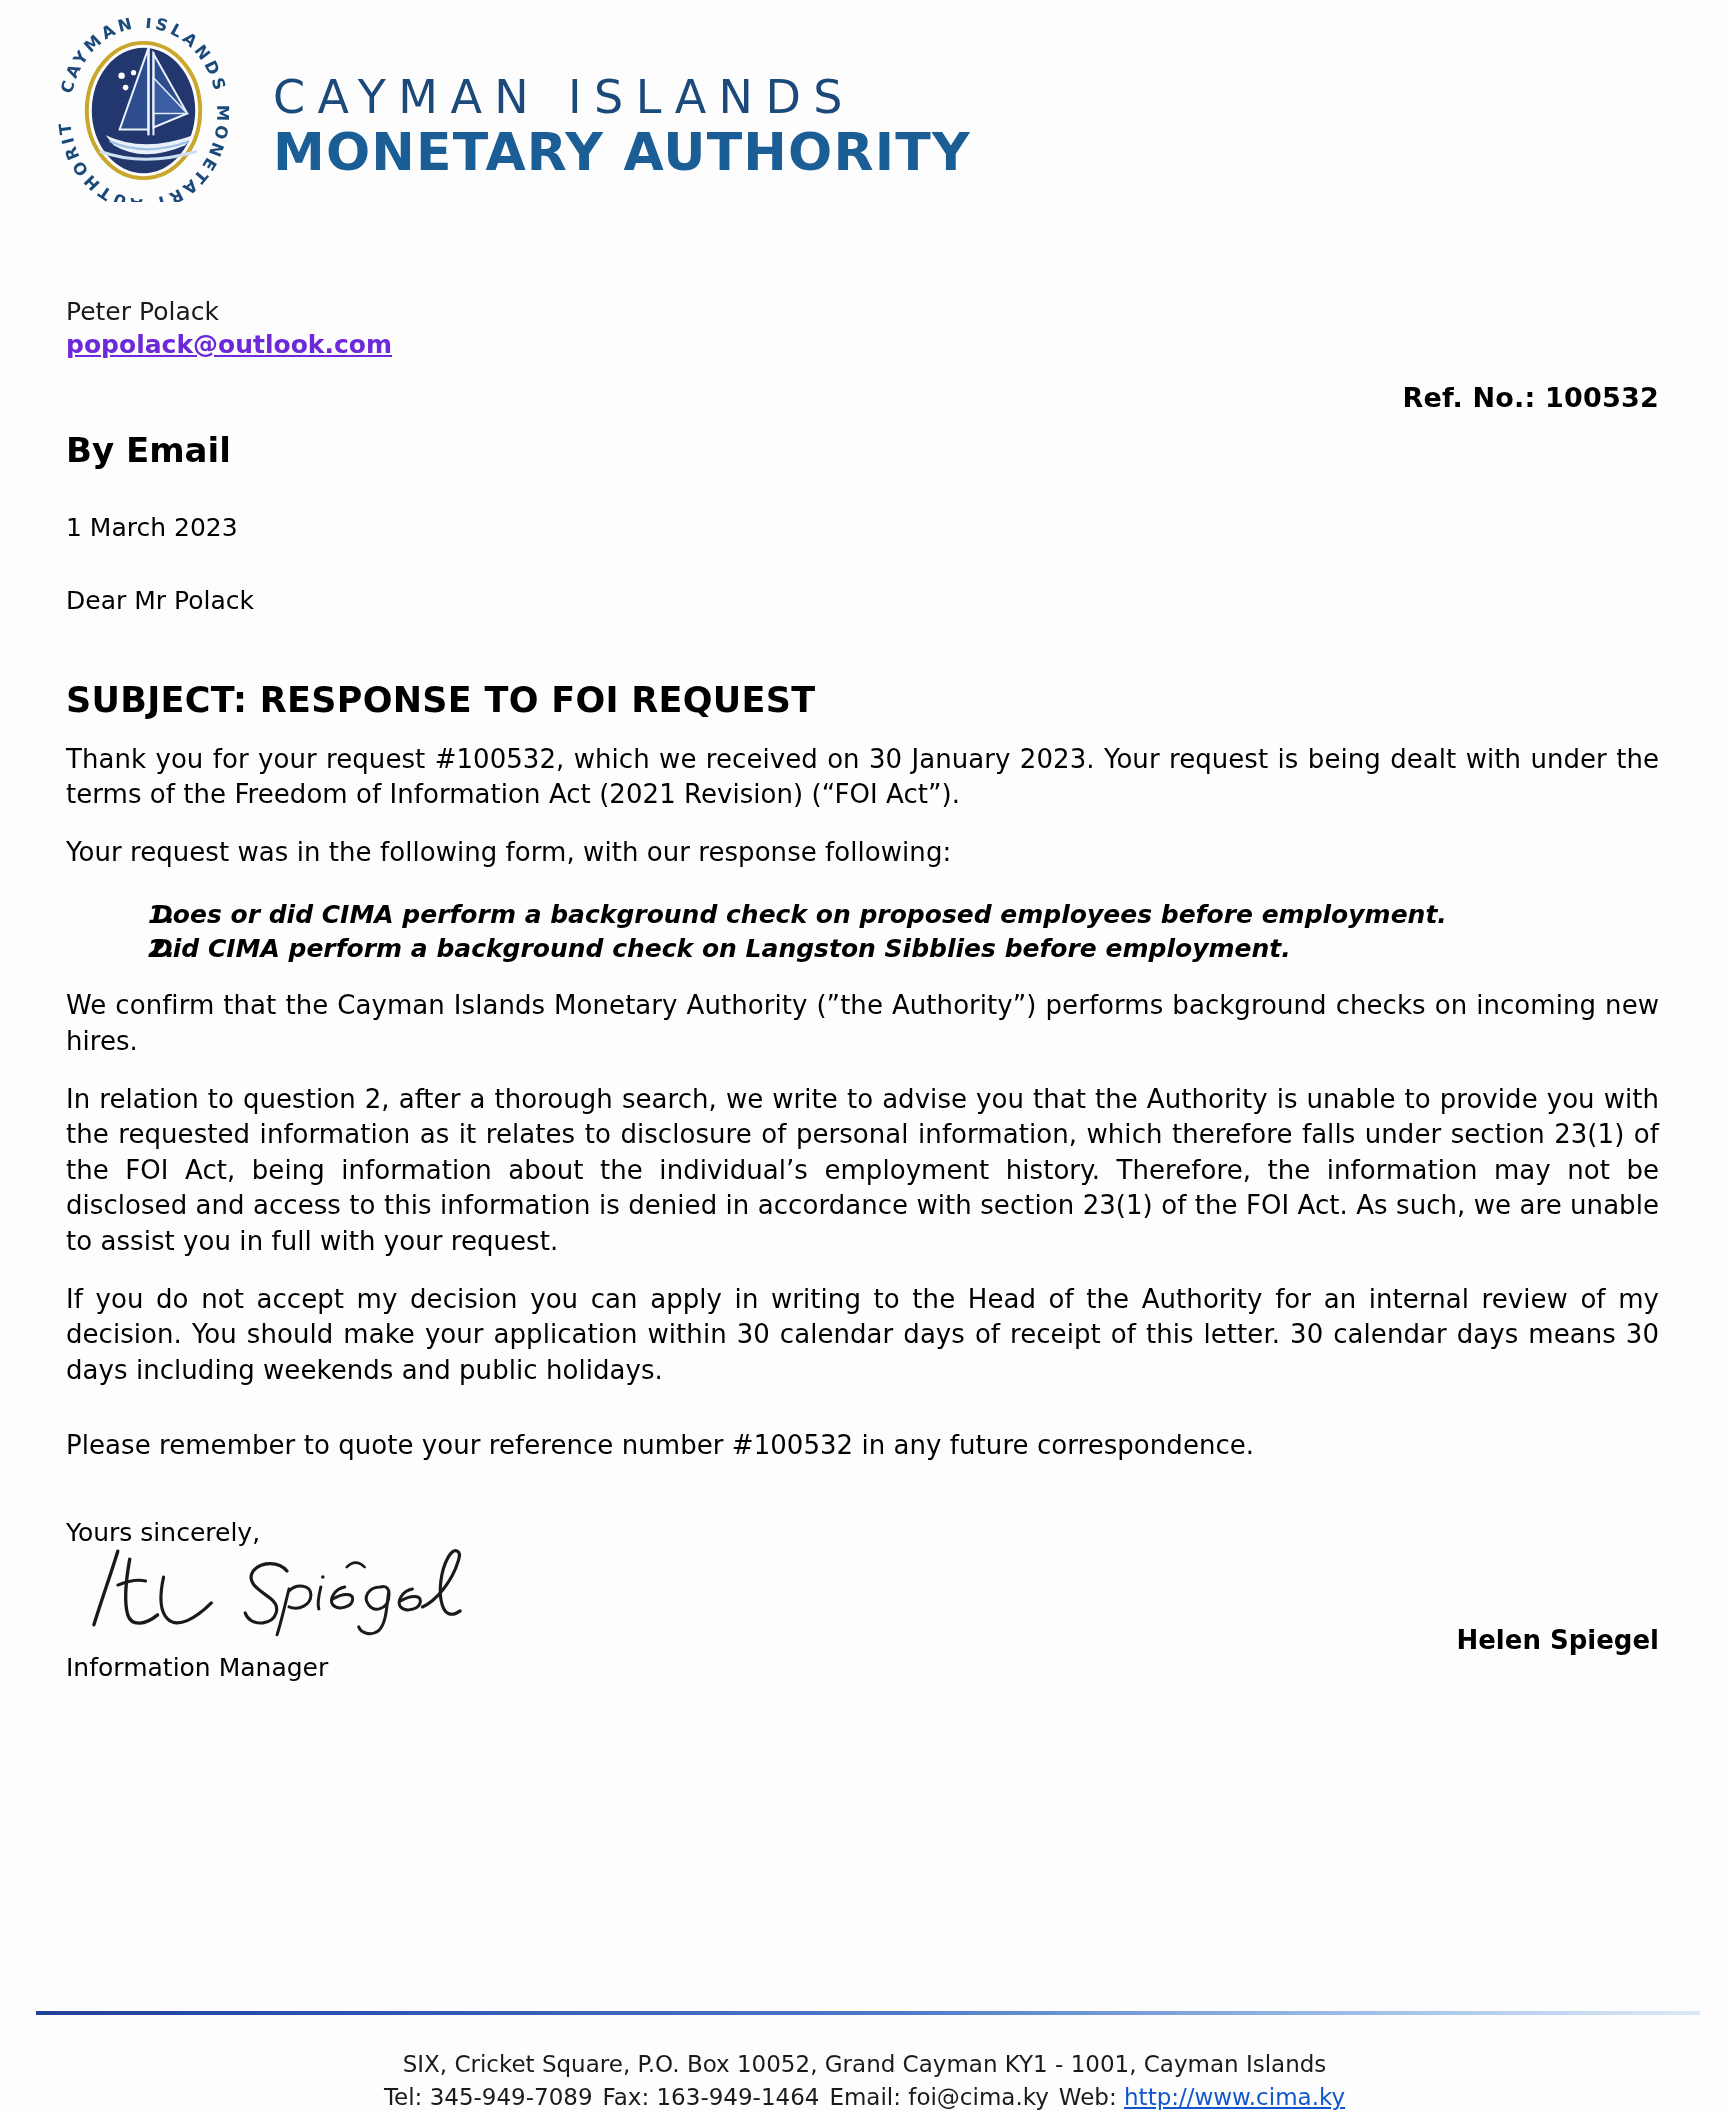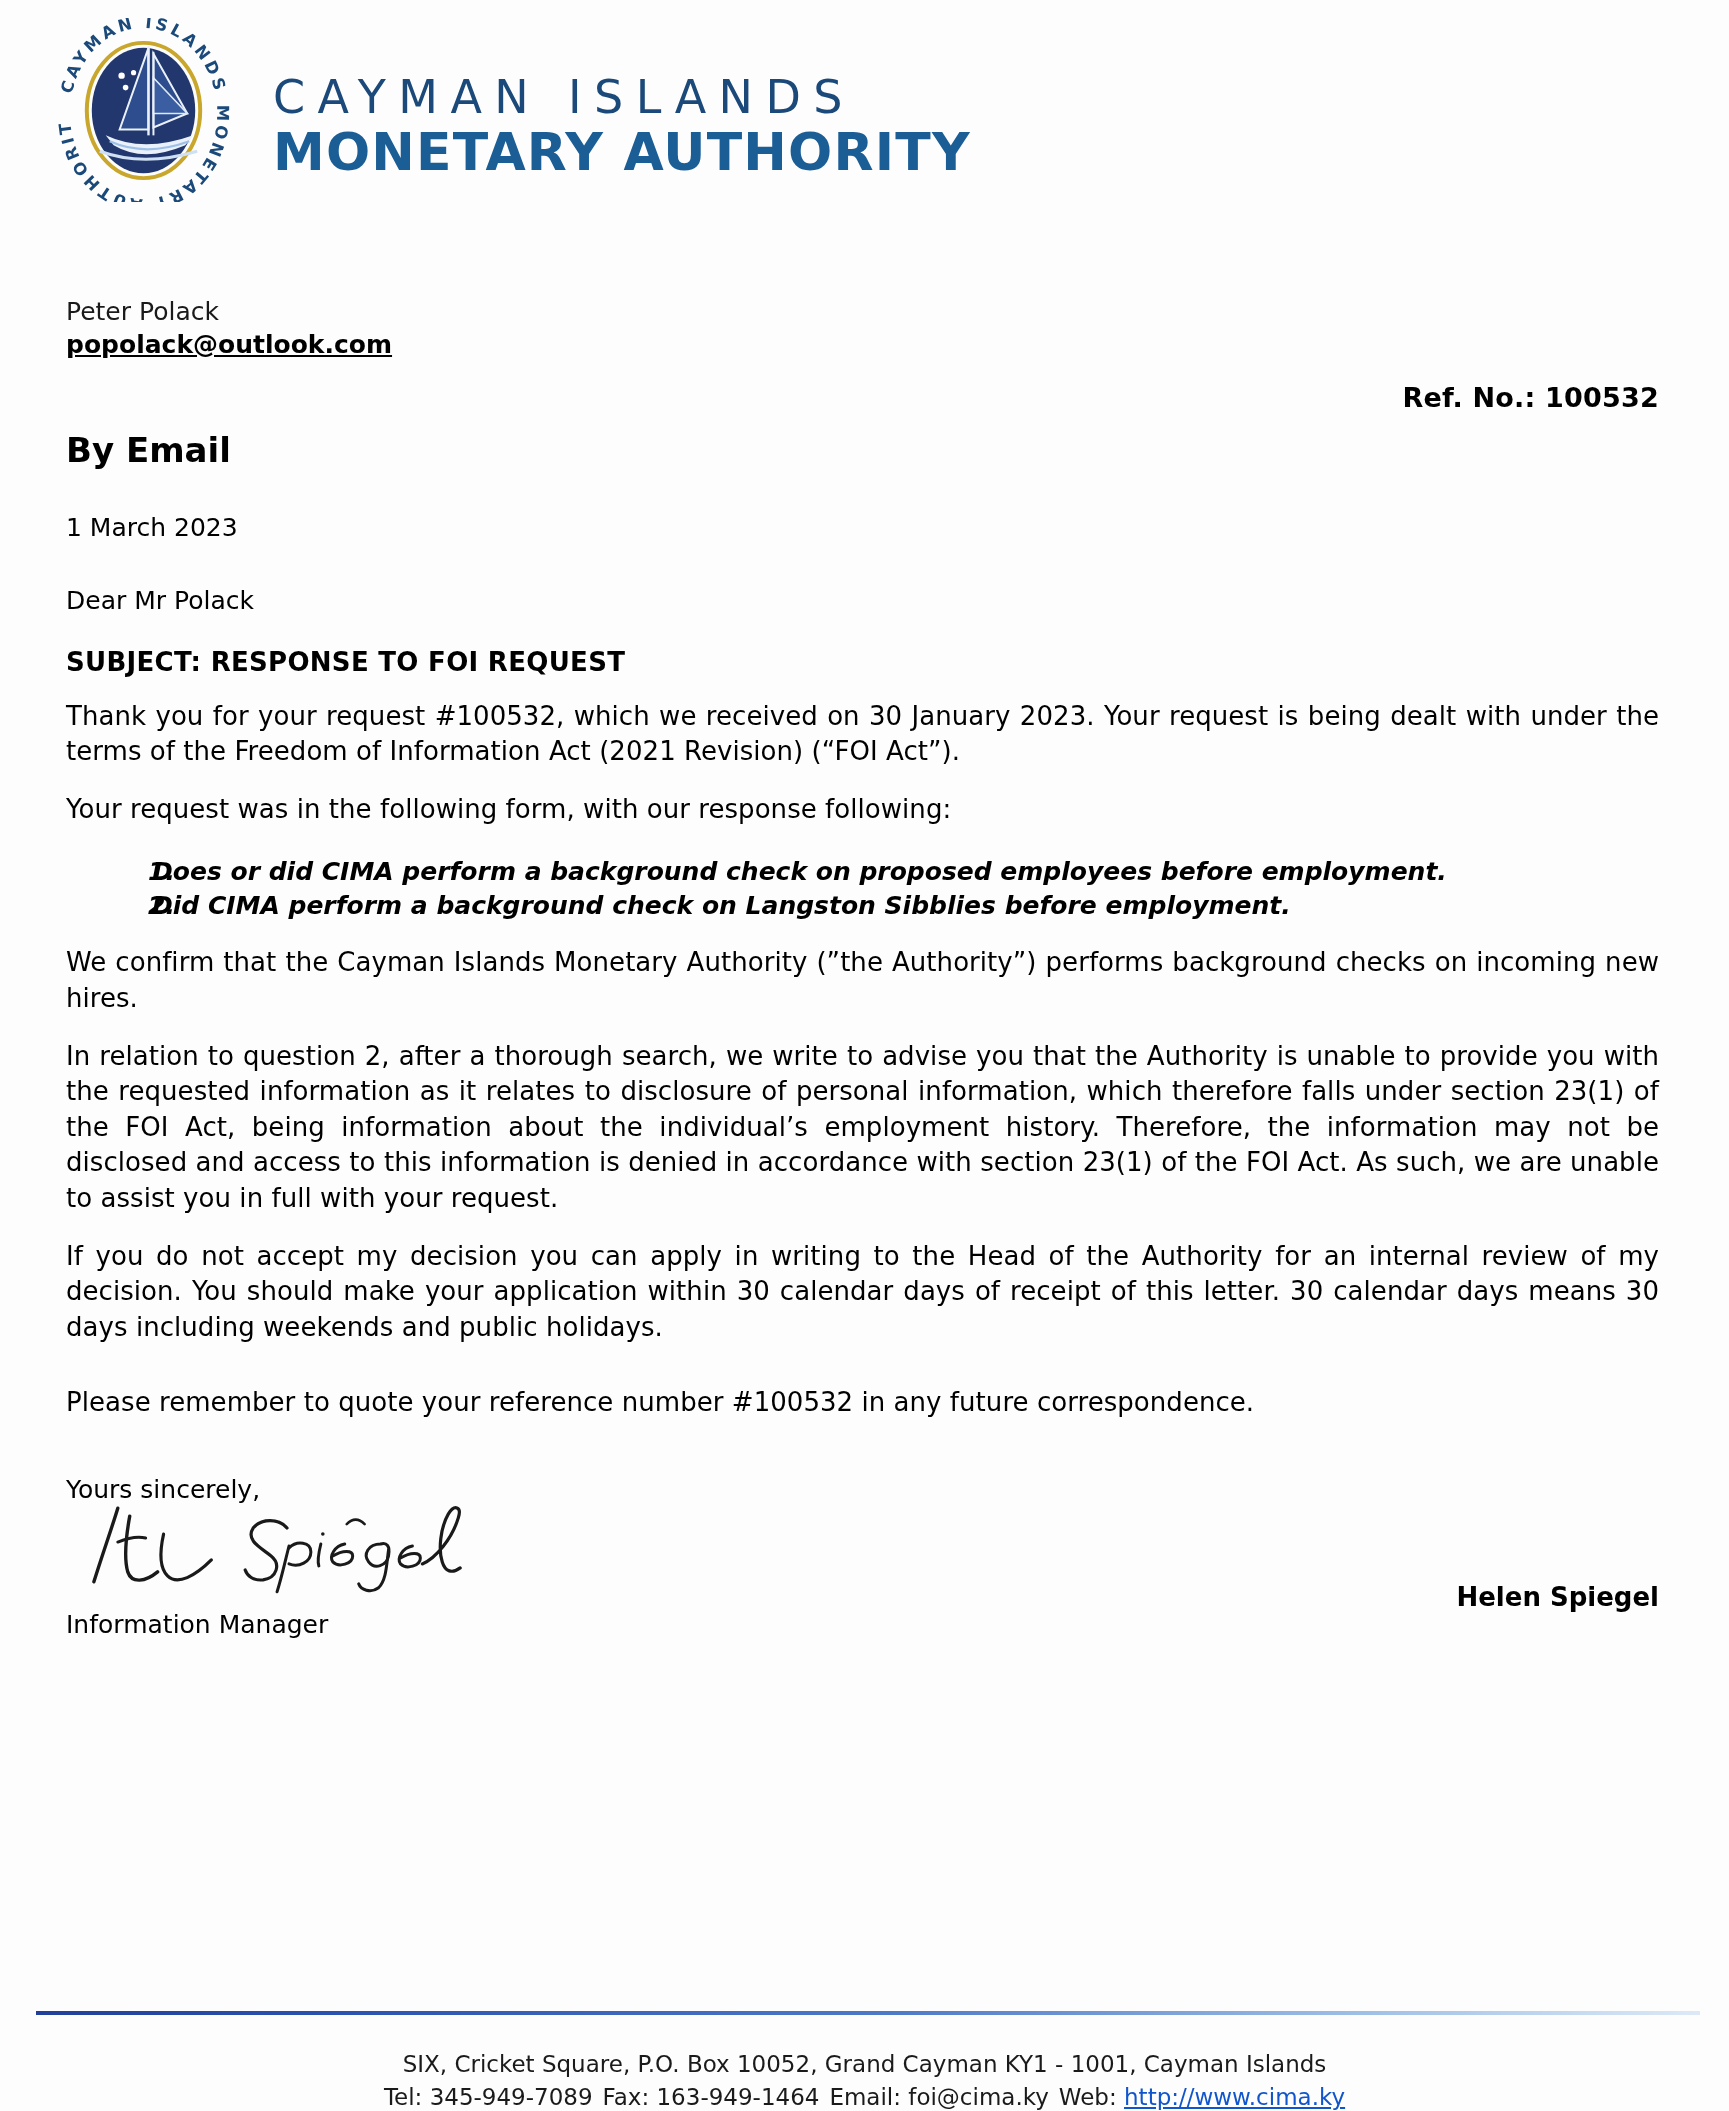--- a/index.html
+++ b/index.html
@@ -78,21 +78,21 @@
     line-height: 1.0;
   }
 
   .addressee {
     font-size: 25px;
     color: #1a1a1a;
     line-height: 1.33;
   }
   .addressee-email {
     display: inline-block;
-    color: #000000;
+    color: #6d28d9;
     font-weight: 700;
     text-decoration: underline;
     text-underline-offset: 2px;
     font-size: 25px;
     text-align: right;
   }
 
   .refline {
     text-align: right;
     font-weight: 700;
@@ -112,22 +112,22 @@
     margin-top: 48px;
   }
 
   .salutation {
     font-size: 25px;
     margin-top: 48px;
   }
 
   .subject {
     font-weight: 700;
-    font-size: 26px;
-    margin-top: 36px;
+    font-size: 35px;
+    margin-top: 70px;
     letter-spacing: 0.3px;
   }
 
   p.para {
     margin: 0;
     margin-top: 22px;
     font-size: 26px;
     line-height: 1.37;
     text-align: justify;
     text-justify: inter-word;

